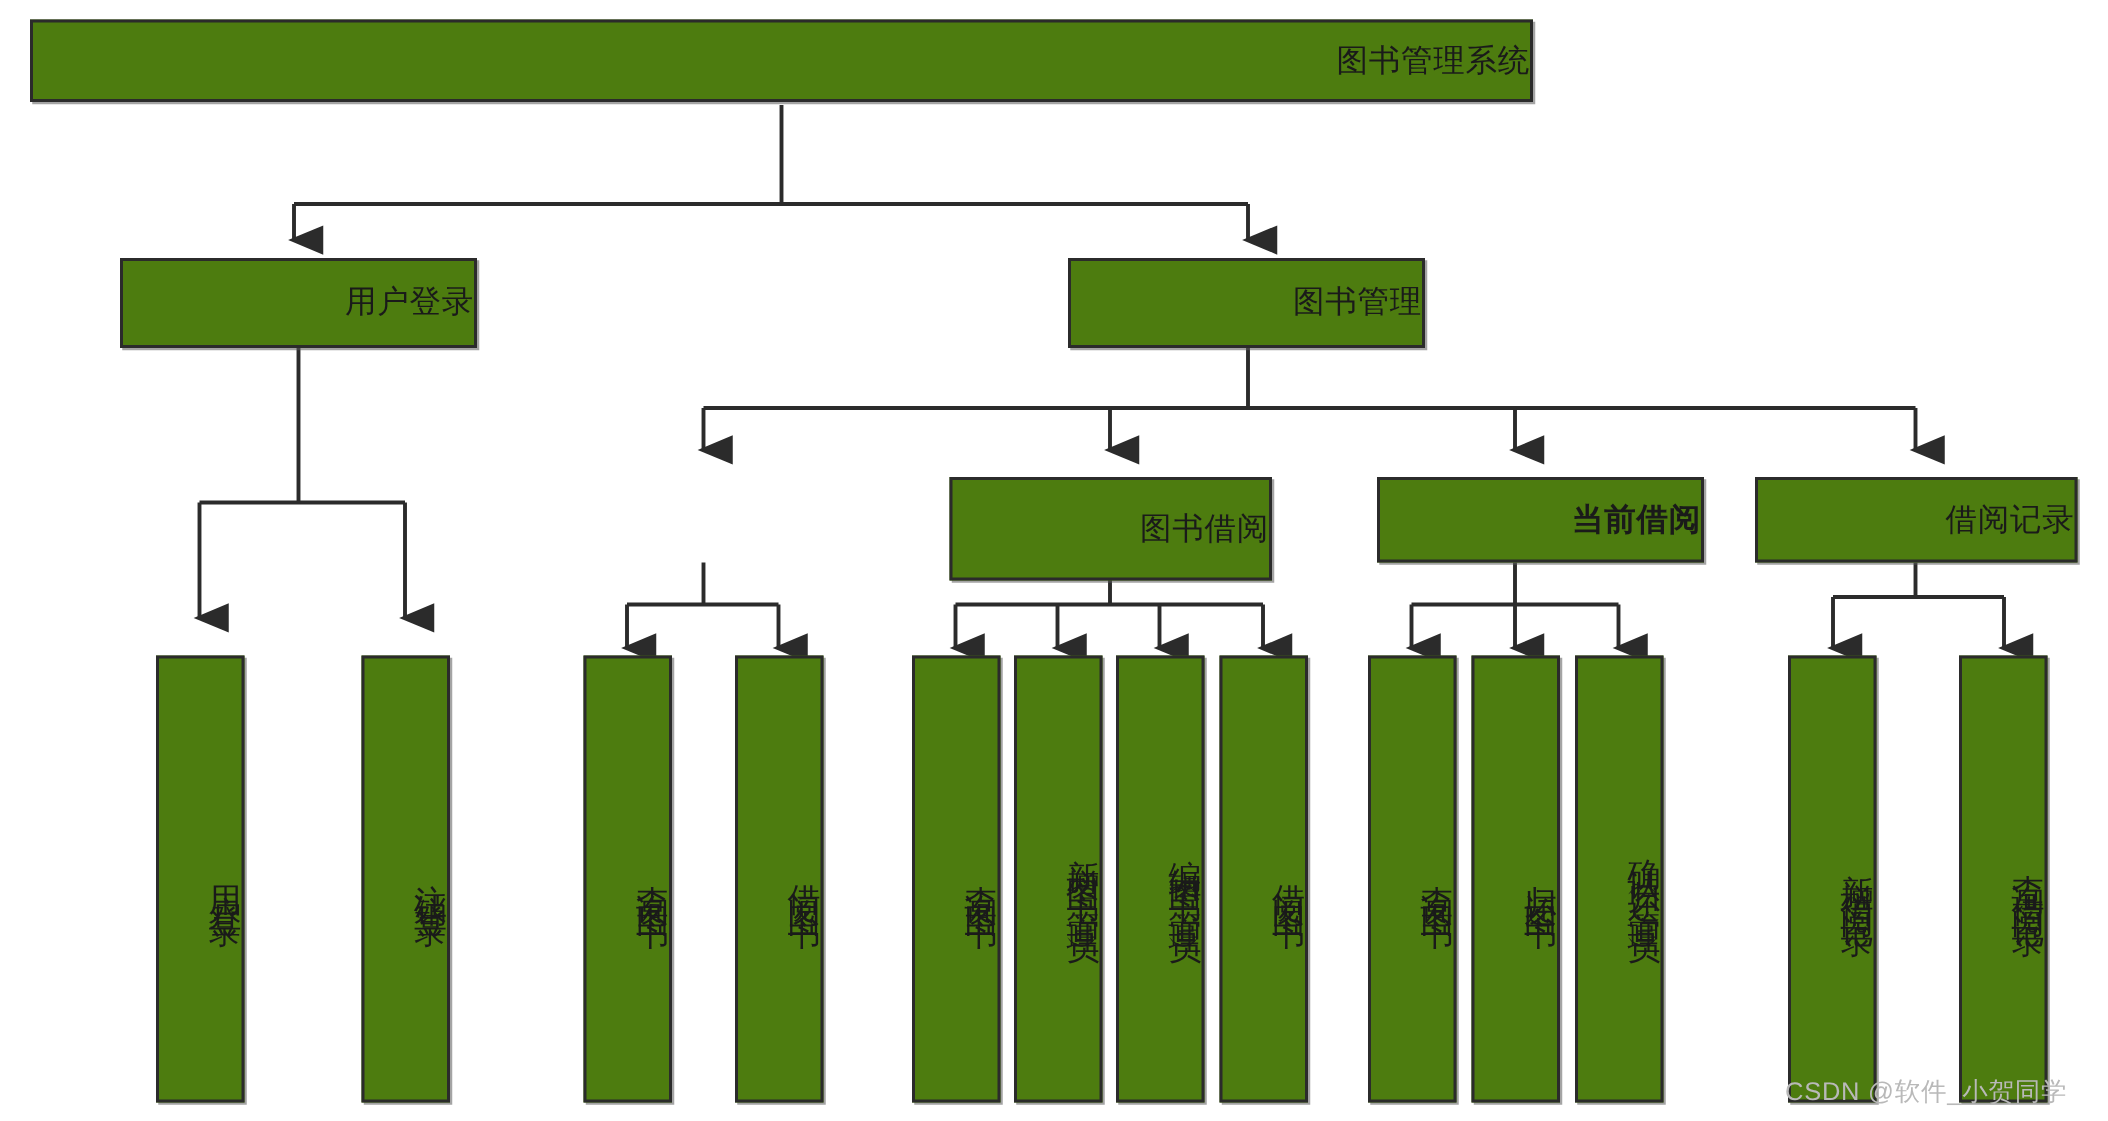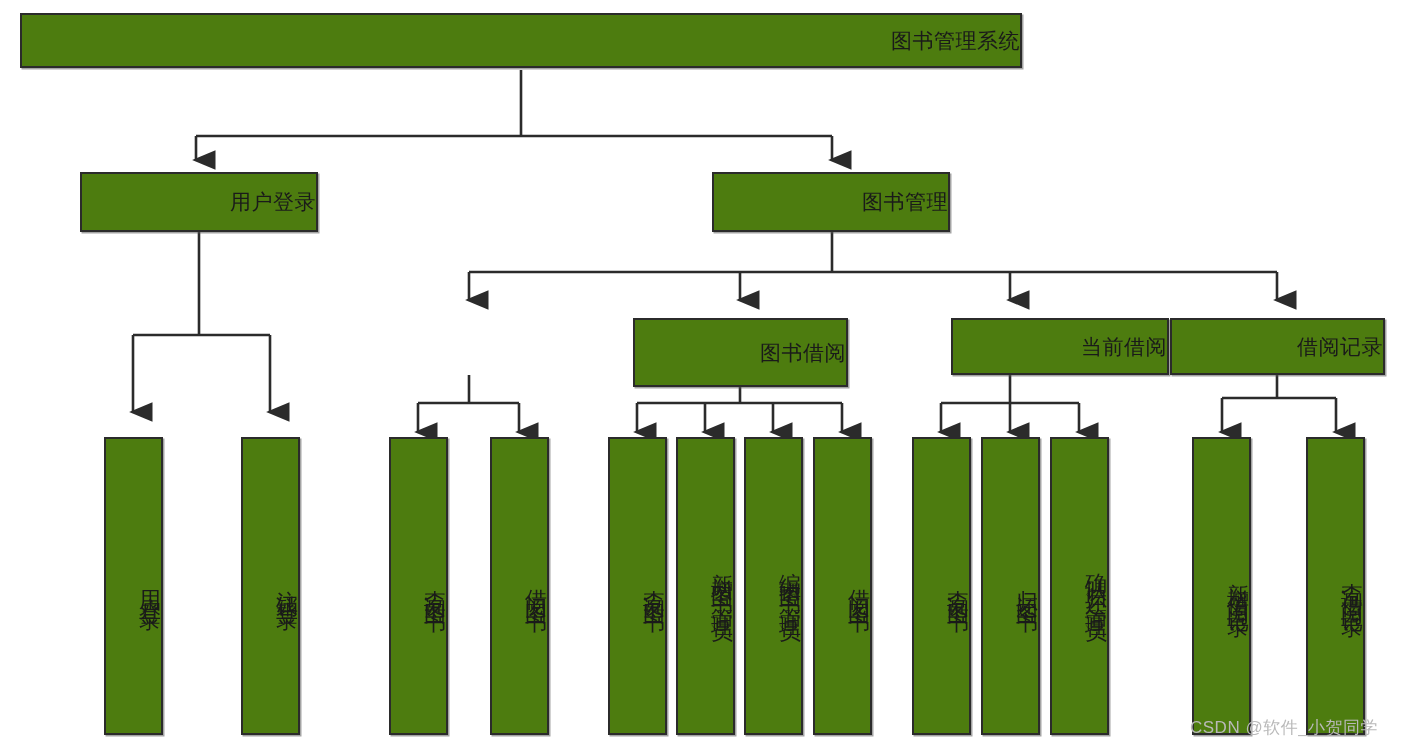--- a/index.html
+++ b/index.html
@@ -128,21 +128,21 @@
   <div class="node horiz" style="left:80px; top:172px; width:238px; height:60px;">
     <span class="node-label">用户登录</span>
   </div>
   <div class="node horiz" style="left:712px; top:172px; width:238px; height:60px;">
     <span class="node-label">图书管理</span>
   </div>
 
   <div class="node horiz" style="left:633px; top:318px; width:215px; height:69px;">
     <span class="node-label">图书借阅</span>
   </div>
-  <div class="node horiz" style="left:951px; top:318px; width:218px; height:57px;">
+  <div class="node horiz" style="left:918px; top:318px; width:218px; height:57px;font-weight:bold;">
     <span class="node-label">当前借阅</span>
   </div>
   <div class="node horiz" style="left:1170px; top:318px; width:215px; height:57px;padding-left:10px;">
     <span class="node-label">借阅记录</span>
   </div>
 
   <div class="node vert" style="left:104px; top:437px; width:59px; height:298px;">
     <span class="node-label">用户登录</span>
   </div>
   <div class="node vert" style="left:241px; top:437px; width:59px; height:298px;">

